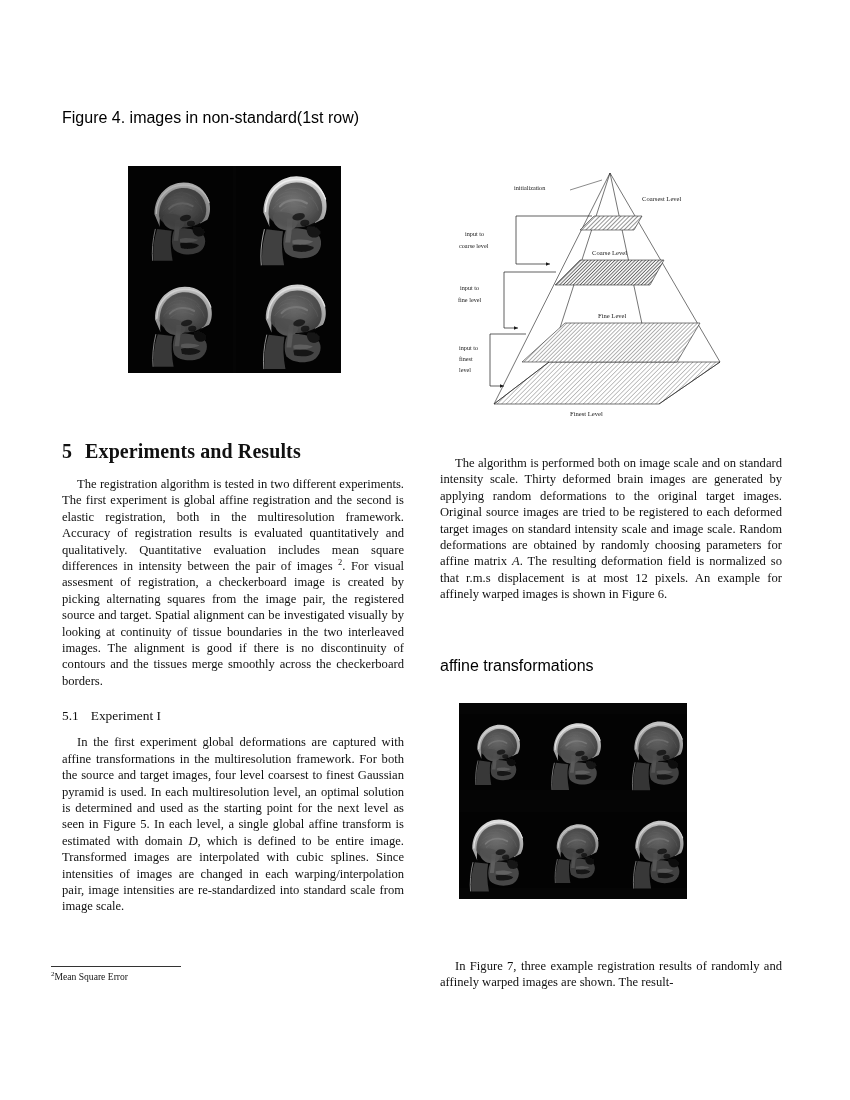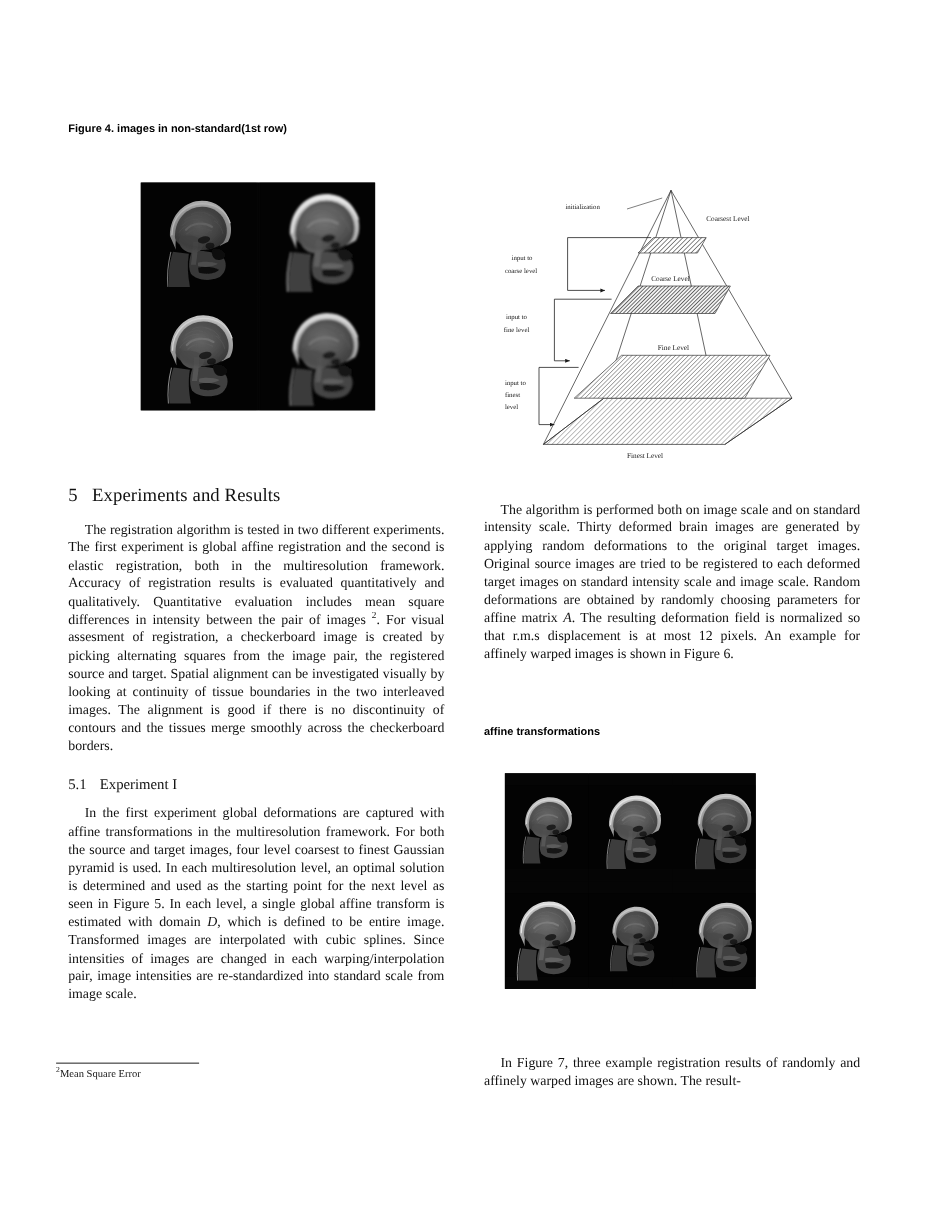--- a/index.html
+++ b/index.html
@@ -24,22 +24,22 @@
   .col {
     position: absolute;
     width: 342px;
   }
   .col-left  { left: 62px; top: 110px; }
   .col-right { left: 440px; top: 110px; }
 
   
   .fig-caption {
     font-family: "Liberation Sans", "DejaVu Sans", sans-serif;
-    font-weight: bold;
-    font-size: 10px;
+    font-weight: normal;
+    font-size: 16px;
     line-height: 16.5px;
     text-align: justify;
     color: #000;
     margin: 0;
   }
   .fig-caption.spread {
     text-align: justify;
   }
 
   
@@ -53,22 +53,22 @@
   }
   .indent { text-indent: 15px; }
   .mathit { font-style: italic; }
   sup.fn {
     font-size: 8.4px;
     vertical-align: super;
     line-height: 0;
   }
 
   h2.sec {
-    font-size: 17px;
-    font-weight: normal;
+    font-size: 20px;
+    font-weight: bold;
     margin: 0 0 13px 0;
     letter-spacing: 0.1px;
   }
   h2.sec .num { margin-right: 13px; }
   h3.subsec {
     font-size: 13.4px;
     font-weight: normal;
     margin: 0 0 10px 0;
   }
   h3.subsec .num { margin-right: 12px; }

